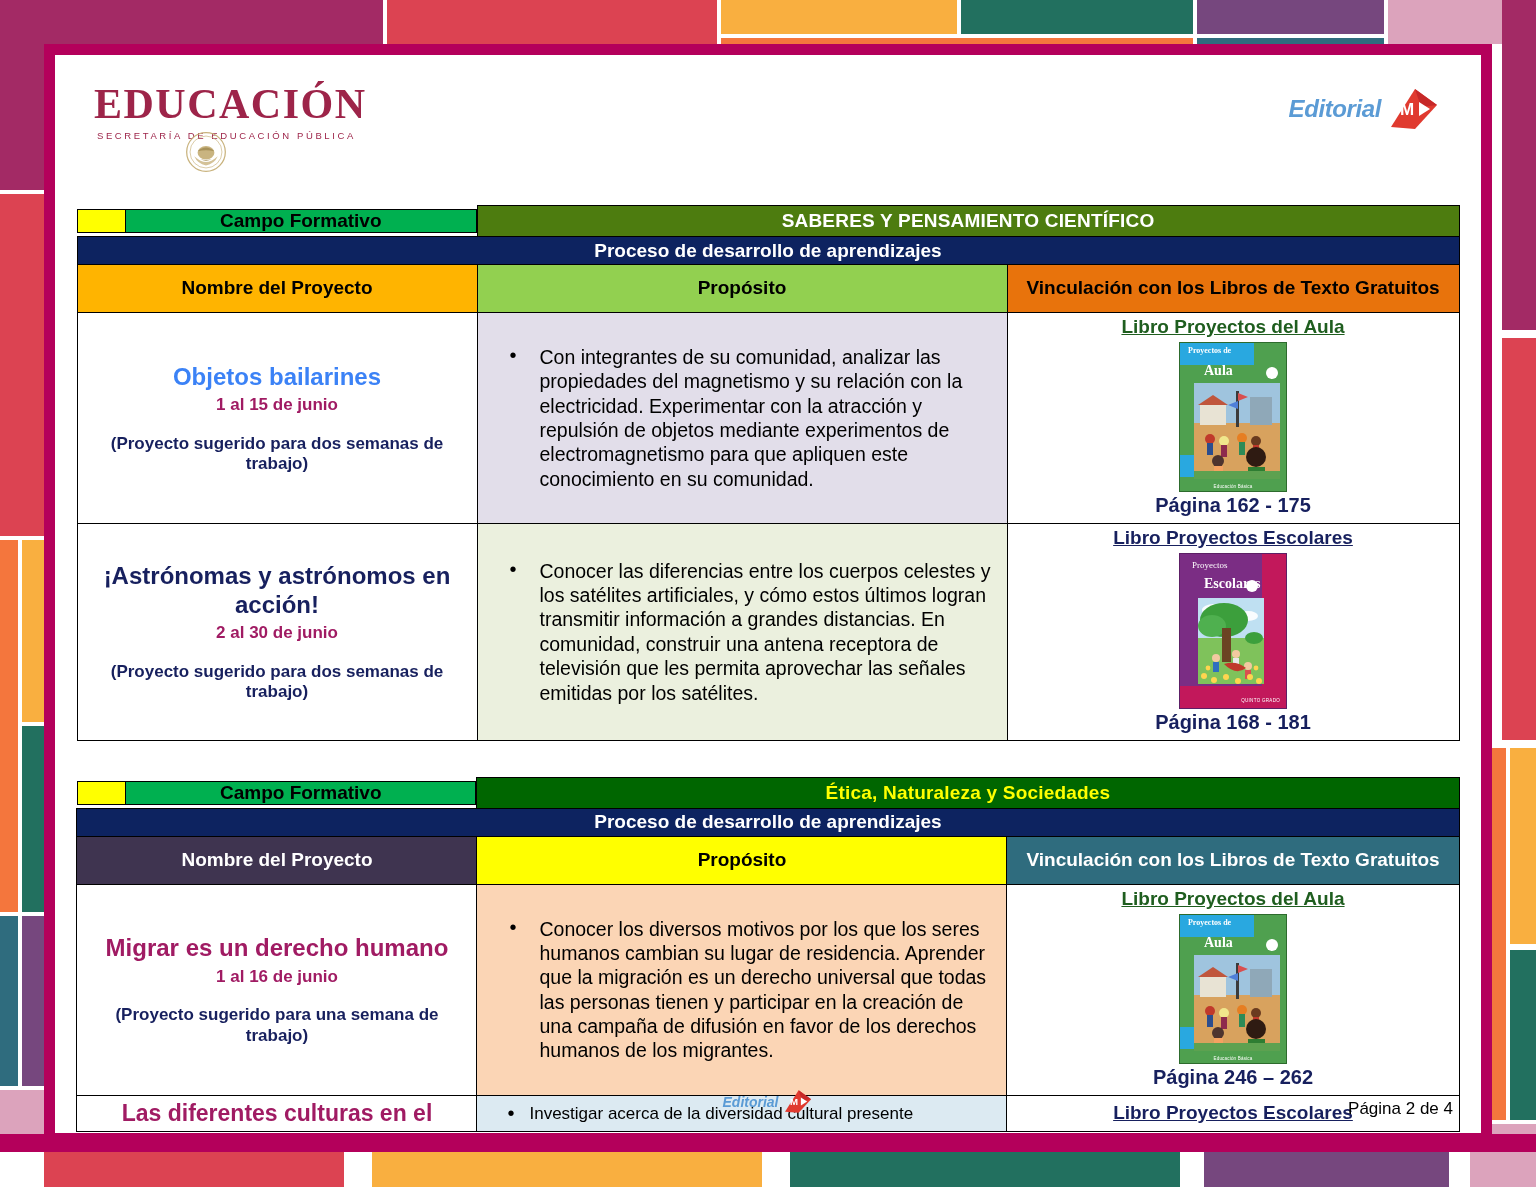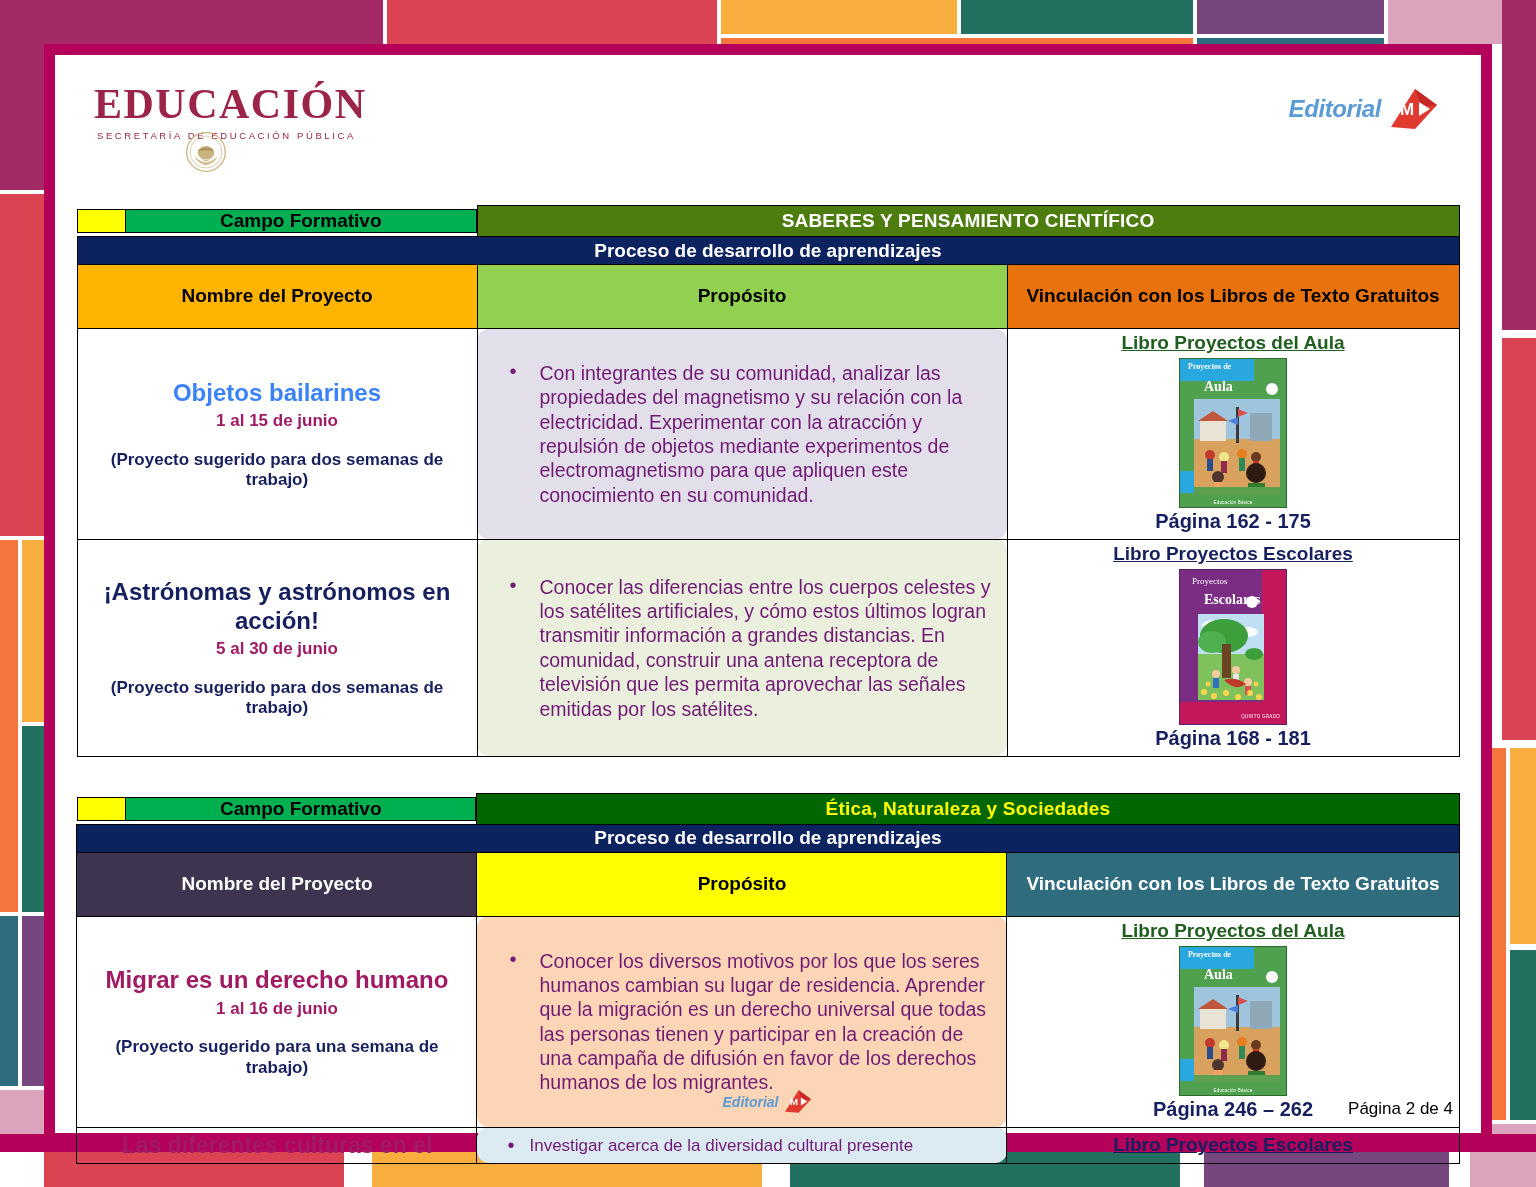--- a/index.html
+++ b/index.html
@@ -90,38 +90,38 @@
   .row-cf { height:31px; }
   .cf-yellow { background:#FFFF00; width:48px; border:1px solid #000; }
   .cf-green  { background:#00B050; text-align:center; font-size:19px; font-weight:bold; color:#000; }
   .cf-value  { text-align:center; font-size:19px; font-weight:bold; letter-spacing:.2px; }
   .cf-red    { background:#4d7c0f; color:#ffffff; }
   .cf-darkgreen { background:#006600; color:#FFFF00; }
 
   .row-proc { height:28px; }
   .proc { background:#0D2360; color:#ffffff; text-align:center; font-size:19px; font-weight:bold; }
 
-  .row-head { height:64px; }
+  .row-head { height:48px; }
   .th { text-align:center; font-size:19px; font-weight:bold; padding:2px 6px; line-height:1.1; }
   .th-amber { background:#FFB400; color:#000; }
   .th-green { background:#92D050; color:#000; }
   .th-orange{ background:#E8730C; color:#000; }
   .th-dkpurple { background:#3F3450; color:#ffffff; }
   .th-yellow{ background:#FFFF00; color:#000; }
   .th-dkteal{ background:#2F6C7E; color:#ffffff; }
 
   .proj { text-align:center; padding:10px 14px; line-height:1.22; }
   .proj-title { font-size:24px; font-weight:bold; }
   .proj-title.green { color:#3b82f6; }
   .proj-title.navy  { color:#17205E; }
   .proj-title.plum  { color:#A01B63; }
   .proj-date { font-size:17px; font-weight:bold; color:#A01B63; margin-top:4px; }
   .proj-note { font-size:17px; font-weight:bold; color:#17205E; margin-top:18px; line-height:1.2; }
 
-  .purp { padding:12px 10px 12px 4px; font-size:19.5px; line-height:1.25; color:#701a75;border-radius:12px; }
+  .purp { padding:12px 10px 12px 4px; font-size:19.5px; line-height:1.25; color:#000000; }
   .purp ul { list-style:none; }
   .purp li { position:relative; padding-left:58px; }
   .purp li:before {
     content:"\2022"; position:absolute; left:28px; top:-2px; font-size:20px;
   }
   .bg-lav  { background:#E2DEEA; }
   .bg-mint { background:#EBF0DE; }
   .bg-peach{ background:#FBD5B5; }
   .bg-ice  { background:#DCEAF2; }
 
@@ -311,21 +311,21 @@
               </svg>
               <div class="bk-foot">Educación Básica</div>
             </div>
             <div class="vinc-page">Página 162 - 175</div>
           </td>
         </tr>
 
         <tr>
           <td class="proj">
             <div class="proj-title navy">¡Astrónomas y astrónomos en acción!</div>
-            <div class="proj-date">5 al 30 de junio</div>
+            <div class="proj-date">2 al 30 de junio</div>
             <div class="proj-note">(Proyecto sugerido para dos semanas de trabajo)</div>
           </td>
           <td class="purp bg-mint">
             <ul>
                 <li>Conocer las diferencias entre los cuerpos celestes y los satélites artificiales, y cómo estos últimos logran transmitir información a grandes distancias. En comunidad, construir una antena receptora de televisión que les permita aprovechar las señales emitidas por los satélites.</li>
               </ul>
           </td>
           <td class="vinc">
             <div class="vinc-link navy">Libro Proyectos Escolares</div>
             <div class="book esc">

